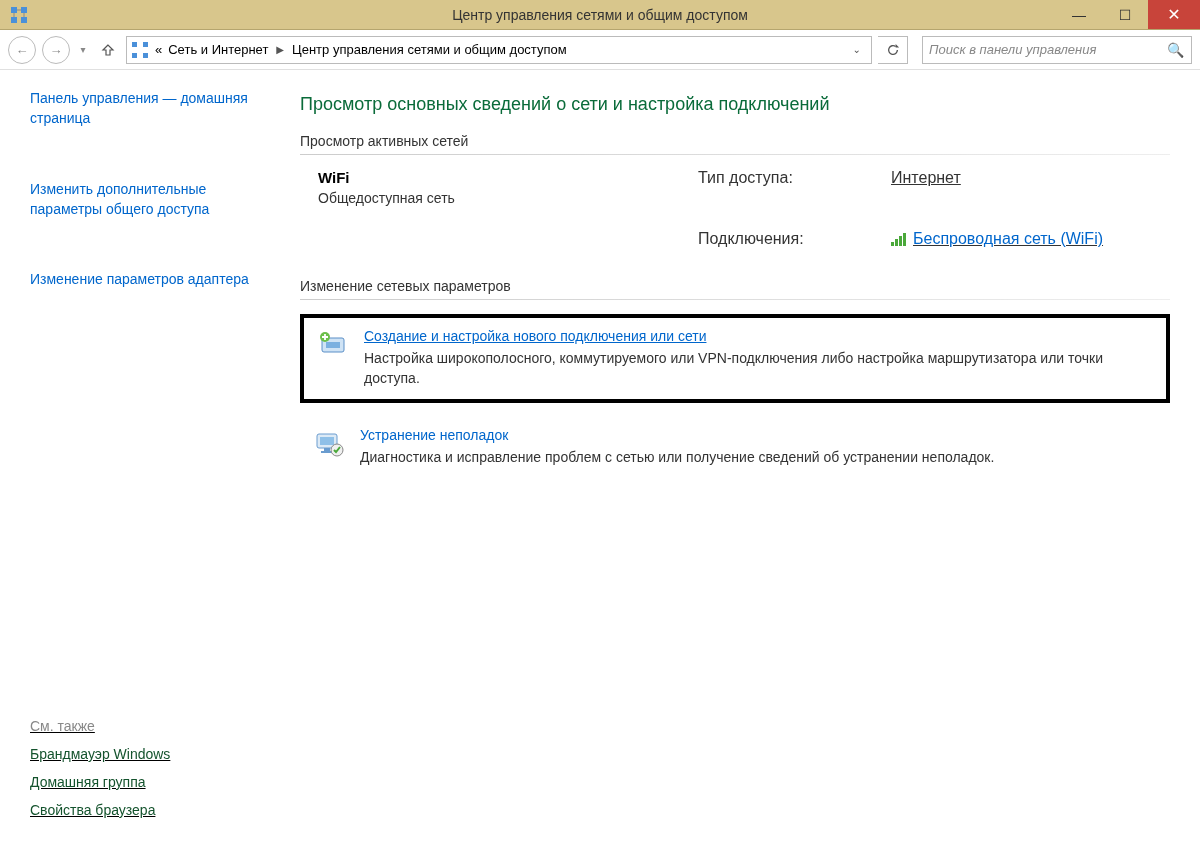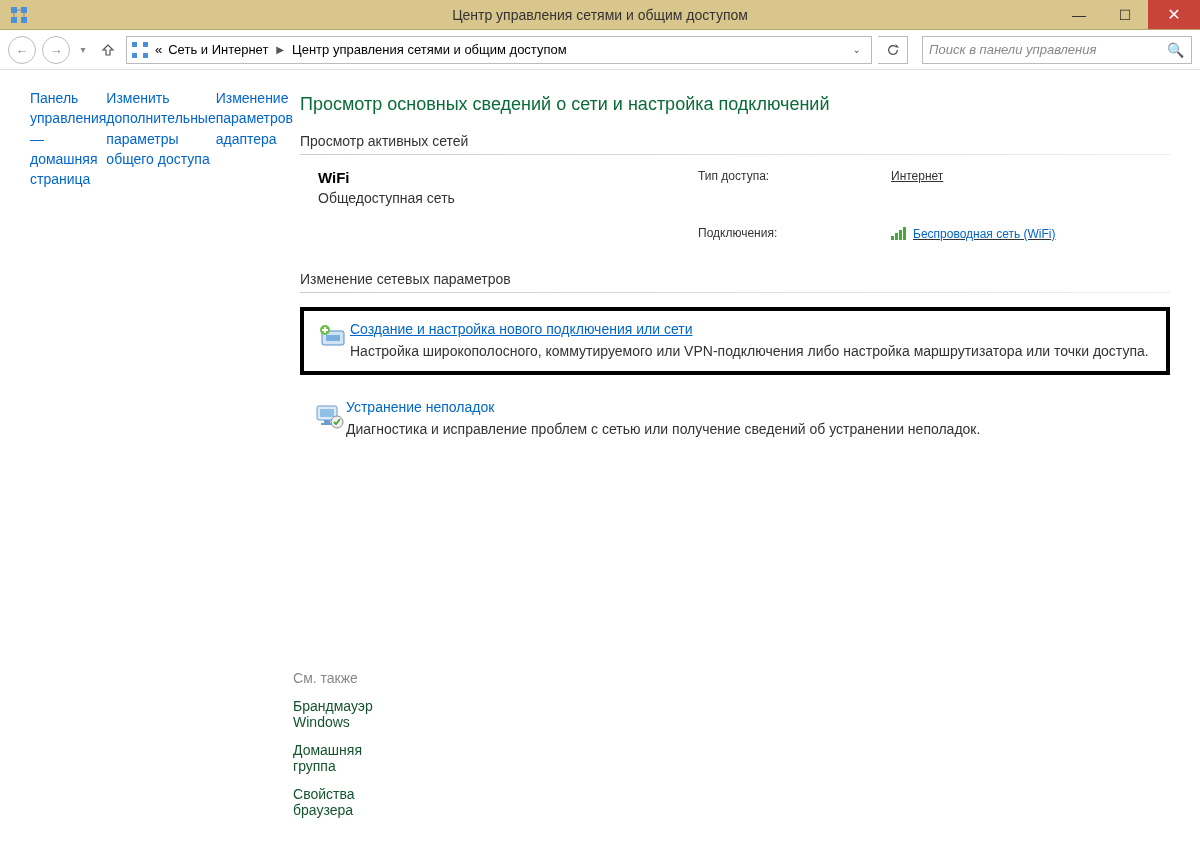--- a/index.html
+++ b/index.html
@@ -114,31 +114,34 @@
   .searchbox span.placeholder { flex: 1; font-style: italic; }
   .searchbox .search-icon { color: #666; font-size: 14px; }
   .body {
     display: flex;
     height: calc(100% - 70px);
   }
   .sidebar {
     width: 290px;
     padding: 18px 22px 14px 30px;
     display: flex;
+    flex-direction: column;
+    gap: 32px;
   }
   .sidebar a.nav-link {
     color: #0066cc;
     text-decoration: none;
     display: block;
     margin-bottom: 18px;
     line-height: 1.45;
     font-size: 14px;
   }
   .sidebar .seealso {
     margin-top: auto;
+    text-decoration: underline;
   }
   .sidebar .seealso-title {
     color: #888;
     font-size: 14px;
     margin-bottom: 12px;
   }
   .sidebar .seealso a {
     display: block;
     color: #14532d;
     text-decoration: none;
@@ -169,21 +172,21 @@
     height: 1px;
     background: linear-gradient(to right, #ccc, #eee);
   }
   .active-net {
     display: flex;
     margin: 0 0 30px 18px;
   }
   .active-net .net-left { width: 380px; }
   .active-net .net-name { font-size: 15px; margin-bottom: 4px; font-weight: bold; }
   .active-net .net-type { font-size: 14px; color: #333; }
-  .active-net .net-right { display: grid; grid-template-columns: 150px auto; row-gap: 8px; column-gap: 12px; font-size: 12px; gap: 43px; }
+  .active-net .net-right { display: grid; grid-template-columns: 150px auto; row-gap: 8px; column-gap: 12px; font-size: 16px; gap: 43px; }
   .active-net .label { color: #333; }
   .active-net .value { color: #333; text-decoration: underline; }
   .active-net a.wifi-link { color: #0066cc; text-decoration: none; }
   .signal-icon {
     display: inline-block;
     width: 18px; height: 14px;
     position: relative;
     margin-right: 4px;
     vertical-align: -2px;
   }
@@ -192,20 +195,21 @@
     bottom: 0;
     width: 3px;
     background: #4aa83a;
   }
   .signal-icon span:nth-child(1){ left:0; height:4px; }
   .signal-icon span:nth-child(2){ left:4px; height:7px; }
   .signal-icon span:nth-child(3){ left:8px; height:10px; }
   .signal-icon span:nth-child(4){ left:12px; height:13px; }
   .option-block {
     display: flex;
+    gap: 14px;
     padding: 10px 12px;
     margin-bottom: 12px;
   }
   .option-block.highlighted {
     border: 4px solid #000;
     margin: 0 0 14px 0;
   }
   .option-icon {
     width: 34px; height: 34px;
     flex-shrink: 0;

